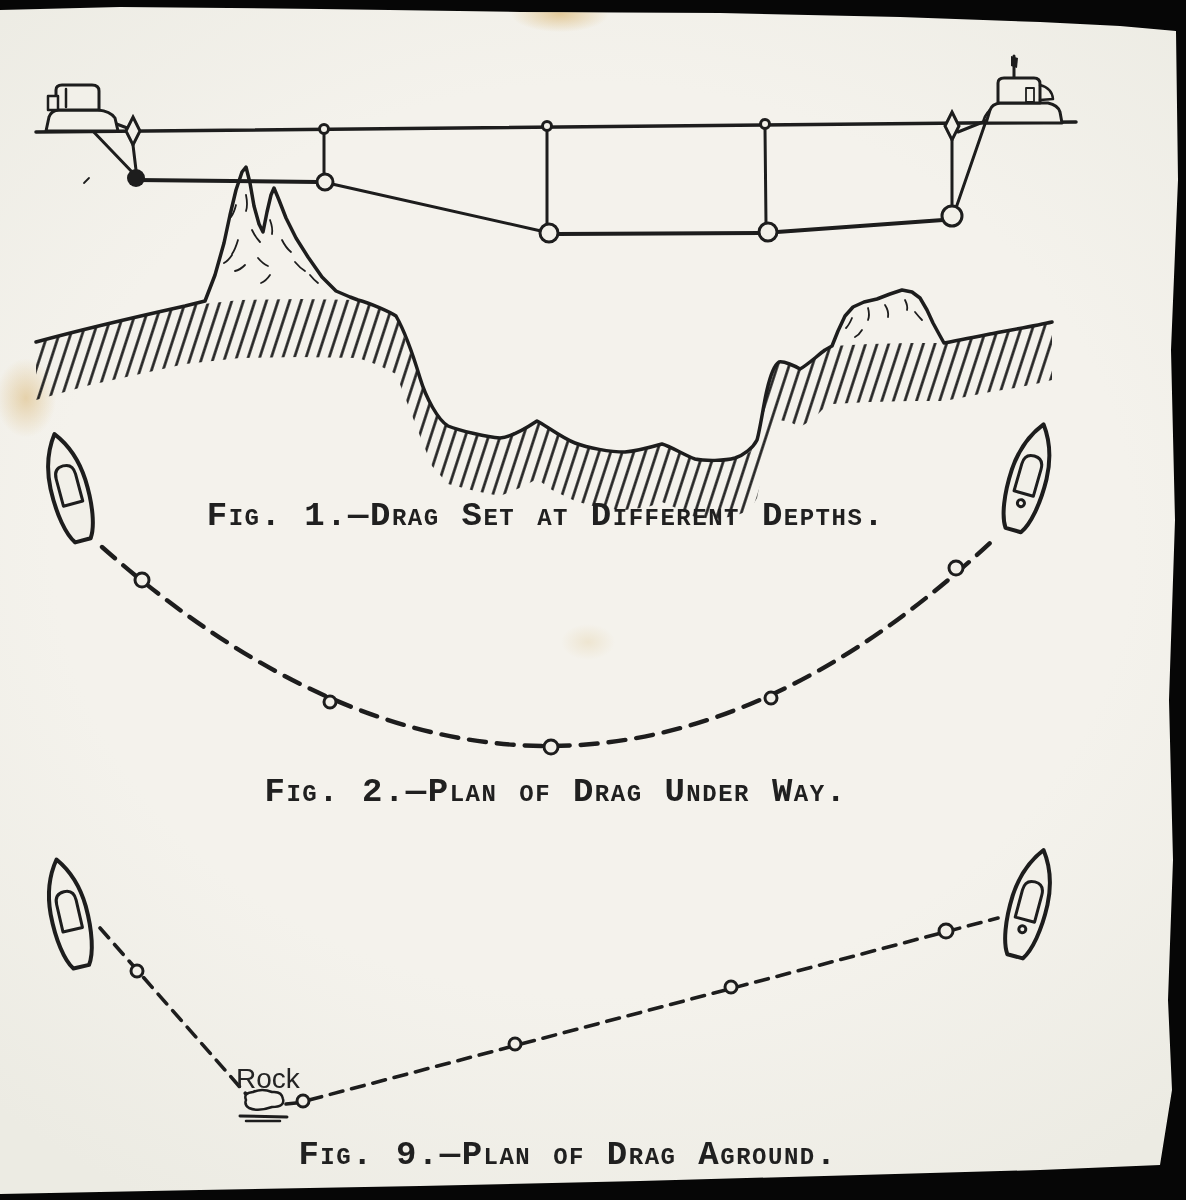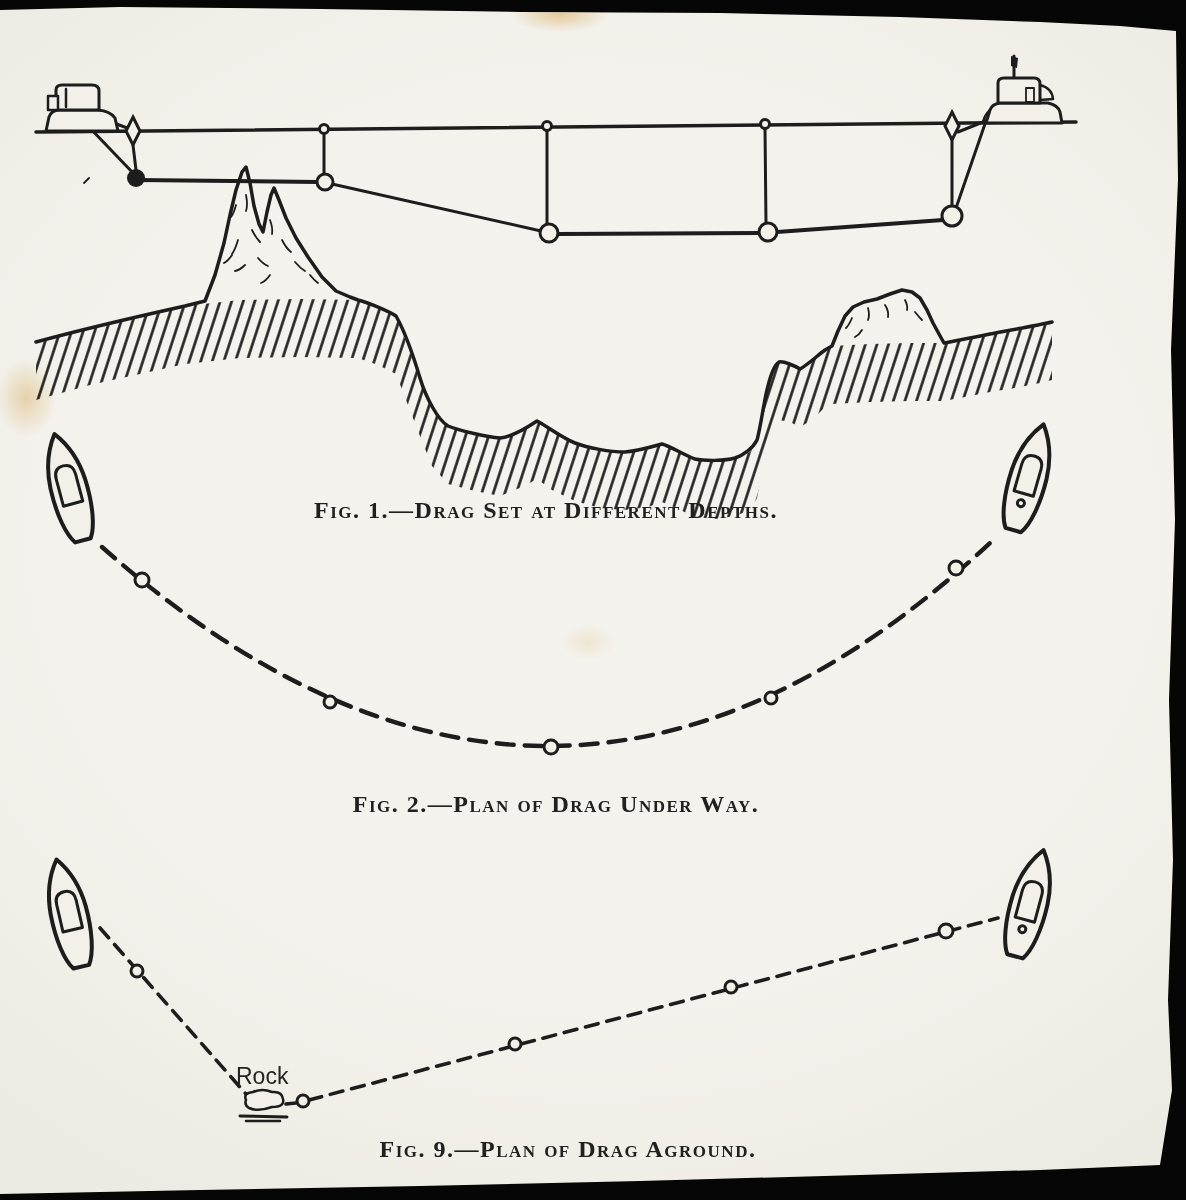--- a/index.html
+++ b/index.html
@@ -14,29 +14,29 @@
     clip-path: polygon(
       0px 10px, 120px 7px, 320px 9px, 520px 12px, 720px 13px, 900px 17px,
       1040px 22px, 1120px 26px, 1176px 31px,
       1178px 180px, 1171px 350px, 1175px 520px, 1169px 700px, 1173px 860px,
       1168px 1000px, 1172px 1090px, 1160px 1165px,
       1040px 1170px, 860px 1175px, 640px 1181px, 420px 1186px, 200px 1190px, 0px 1194px);
   }
   svg{position:absolute;left:0;top:0;}
   .caption{
     position:absolute;transform:translateX(-50%);
-    font-family:Liberation Serif, serif;
+    font-family:Liberation Mono, monospace;
     font-variant:small-caps;
-    font-weight:700;font-size:24px;letter-spacing:1.5px;
+    font-weight:700;font-size:34px;letter-spacing:1.5px;
     color:#202020;white-space:nowrap;
   }
   .hand-label{
     position:absolute;
     font-family:"Liberation Sans",sans-serif;
-    font-weight:400;font-size:23px;color:#242424;white-space:nowrap;
+    font-weight:400;font-size:28px;color:#242424;white-space:nowrap;
   }
   .ink{stroke:#1d1d1d;fill:none;stroke-linecap:round;stroke-linejoin:round;}
   .w35{stroke-width:3.5;} .w3{stroke-width:3;} .w25{stroke-width:2.5;} .w2{stroke-width:1.8;}
   .paperfill{fill:#f2f0e9;}
   .buoy{fill:#f2f0e9;stroke:#1d1d1d;stroke-width:3;}
   .drag2{stroke:#1d1d1d;stroke-width:4.4;fill:none;stroke-dasharray:17 11;stroke-linecap:round;}
   .drag3{stroke:#1d1d1d;stroke-width:3.6;fill:none;stroke-dasharray:13 9;stroke-linecap:round;}
 </style>
 </head>
 <body>
@@ -184,17 +184,17 @@
           <use href="#boat-plan"></use>
         </g>
         <g transform="translate(1028,908) rotate(15)">
           <use href="#boat-plan"></use>
           <circle class="buoy" stroke-width="2.5" cx="0" cy="22" r="3.5"></circle>
         </g>
       </g>
     </svg>
 
     <div class="caption" style="left:546px;top:497px;">Fig. 1.—Drag Set at Different Depths.</div>
-    <div class="caption" style="left:556px;top:791px;">Fig. 2.—Plan of Drag Under Way.</div>
+    <div class="caption" style="left:556px;top:773px;">Fig. 2.—Plan of Drag Under Way.</div>
     <div class="caption" style="left:568px;top:1136px;">Fig. 9.—Plan of Drag Aground.</div>
     <div class="hand-label" style="left:236px;top:1063px;">Rock</div>
   </div>
 </div>
 
 </body></html>

